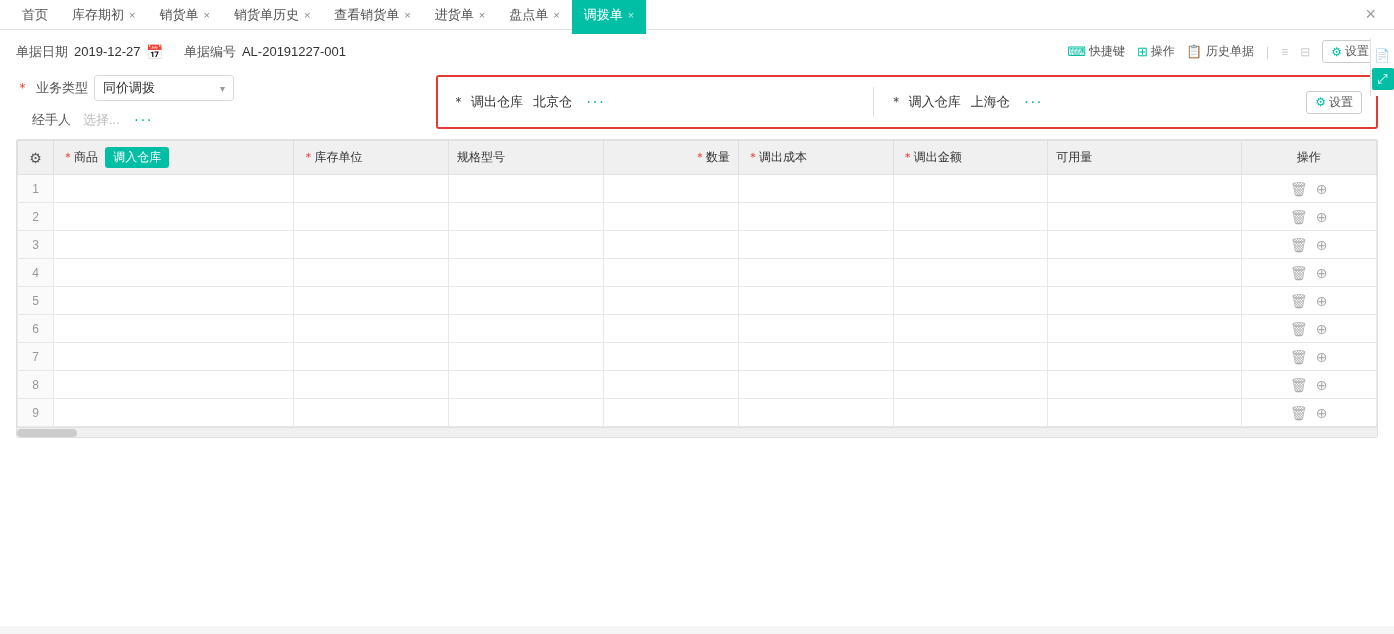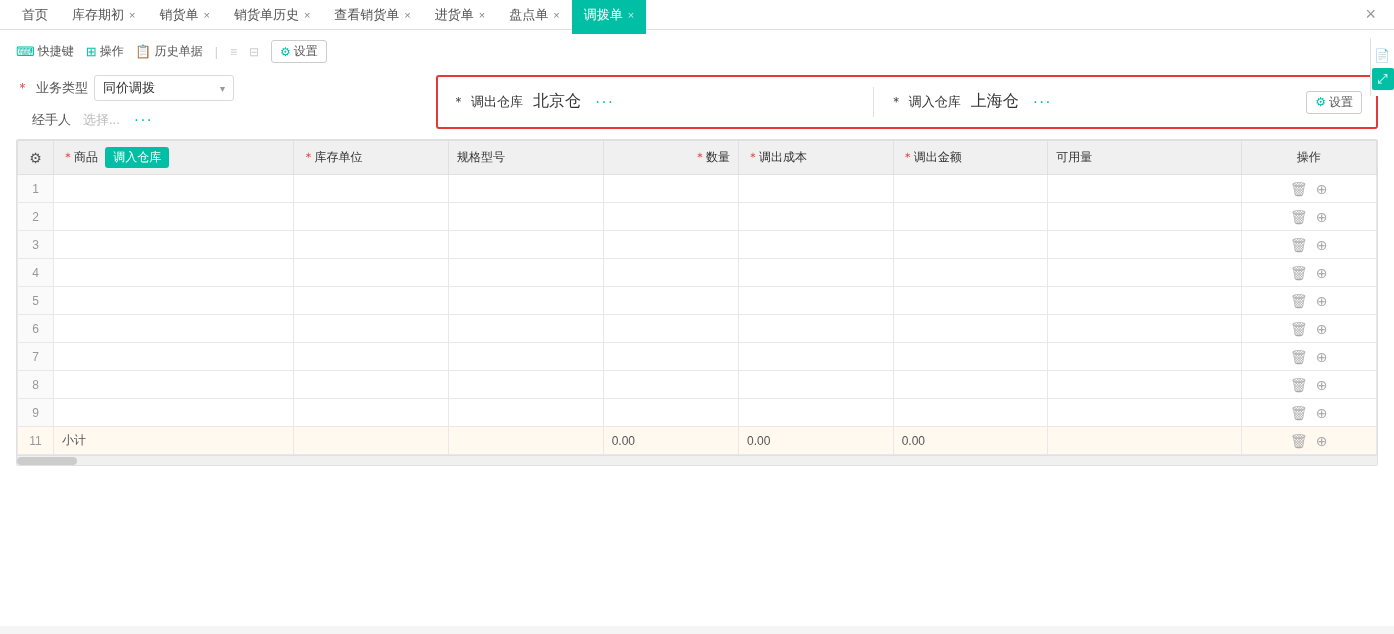--- a/index.html
+++ b/index.html
@@ -144,21 +144,21 @@
       background: #fff;
       cursor: pointer;
       min-width: 140px;
       justify-content: space-between;
       gap: 24px;
       font-size: 13px;
     }
     .form-select .chevron { color: #999; font-size: 10px; }
     .form-input-text {
       color: #333;
-      font-size: 16px;
+      font-size: 13px;
       padding: 3px 0;
       border-bottom: 1px solid transparent;
     }
     .form-dots { color: #00bfa5; cursor: pointer; font-size: 16px; letter-spacing: 1px; margin: 0 8px; }
     .warehouse-section {
       display: flex;
       align-items: center;
       flex: 1;
       gap: 6px;
     }
@@ -341,20 +341,31 @@
   <div class="tab-item active">
     <span>调拨单</span>
     <span class="close-icon">×</span>
   </div>
   <div class="tab-bar-close">×</div>
 </div>
 
 <div class="main-content">
 
   <div class="header-row">
+    <div class="header-left">
+      <div class="header-field">
+        <label>单据日期</label>
+        <span>2019-12-27</span>
+        <span class="calendar-icon">📅</span>
+      </div>
+      <div class="header-field">
+        <label>单据编号</label>
+        <span>AL-20191227-001</span>
+      </div>
+    </div>
     <div class="header-right">
       <div class="header-right-item">
         <span class="icon">⌨</span>
         <span>快捷键</span>
       </div>
       <div class="header-right-item">
         <span class="icon">⊞</span>
         <span>操作</span>
       </div>
       <div class="header-right-item">
@@ -583,36 +594,20 @@
       <td></td>
       <td></td>
       <td></td>
       <td>
         <div class="action-cell">
           <span class="action-icon">🗑</span>
           <span class="action-icon">⊕</span>
         </div>
       </td>
     </tr>
-          <tr class="subtotal-row">
-      <td class="row-num">11</td>
-      <td style="color:#555;">小计</td>
-      <td></td>
-      <td></td>
-      <td>0.00</td>
-      <td>0.00</td>
-      <td>0.00</td>
-      <td></td>
-      <td>
-        <div class="action-cell">
-          <span class="action-icon">🗑</span>
-          <span class="action-icon">⊕</span>
-        </div>
-      </td>
-    </tr>
         </tbody>
     </table>
     <div class="scrollbar-area">
       <div class="scrollbar-thumb"></div>
     </div>
   </div>
 </div>
 
 <div class="right-panel">
   <div class="right-panel-btn">

